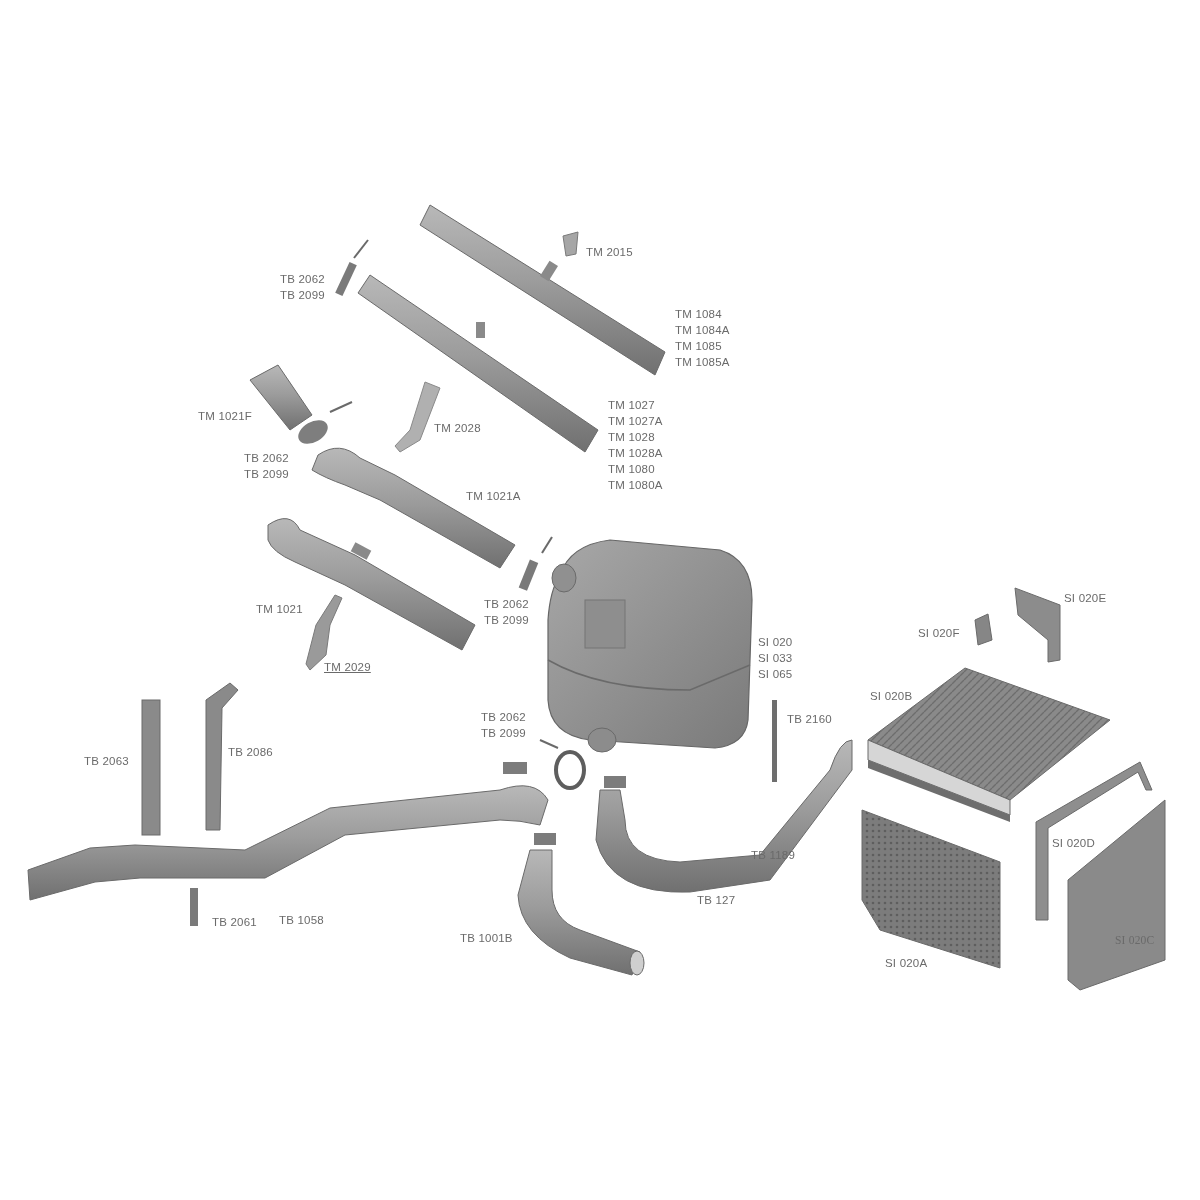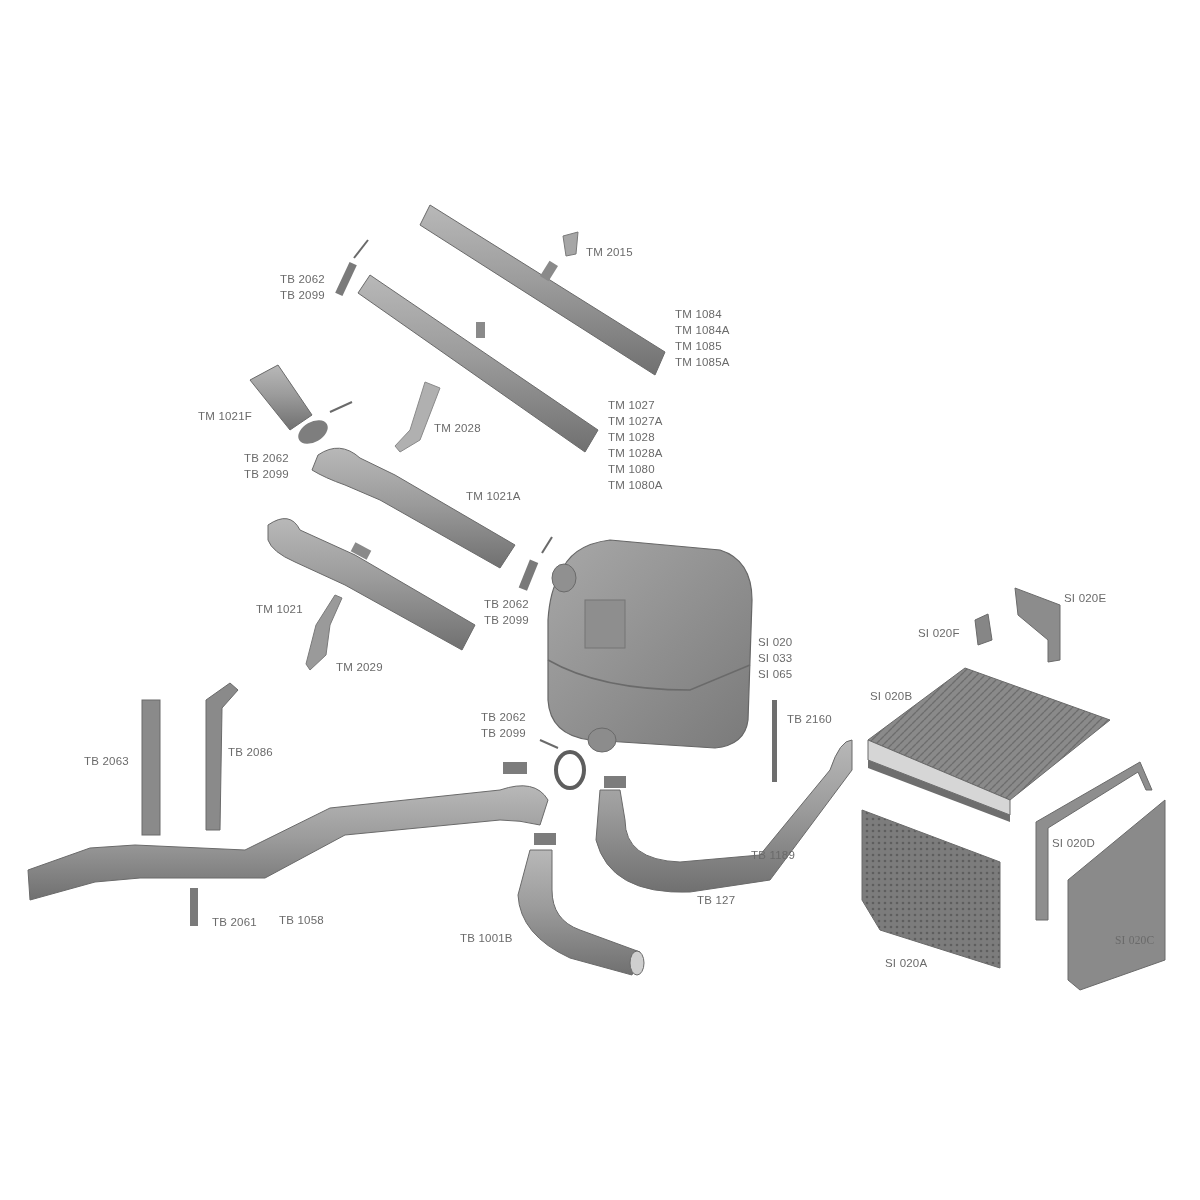--- a/index.html
+++ b/index.html
@@ -203,21 +203,21 @@
         <span>SI 020</span>
         <span>SI 033</span>
         <span>SI 065</span>
       </div>
       <div class="lbl" style="left: 1064px; top: 590px;">
         <span>SI 020E</span>
       </div>
       <div class="lbl" style="left: 918px; top: 625px;">
         <span>SI 020F</span>
       </div>
-      <div class="lbl" style="left: 336px; top: 659px;">
+      <div class="lbl" style="left: 324px; top: 659px; text-decoration: underline;">
         <span>TM 2029</span>
       </div>
       <div class="lbl" style="left: 870px; top: 688px;">
         <span>SI 020B</span>
       </div>
       <div class="lbl" style="left: 481px; top: 709px;">
         <span>TB 2062</span>
         <span>TB 2099</span>
       </div>
       <div class="lbl" style="left: 787px; top: 711px;">

